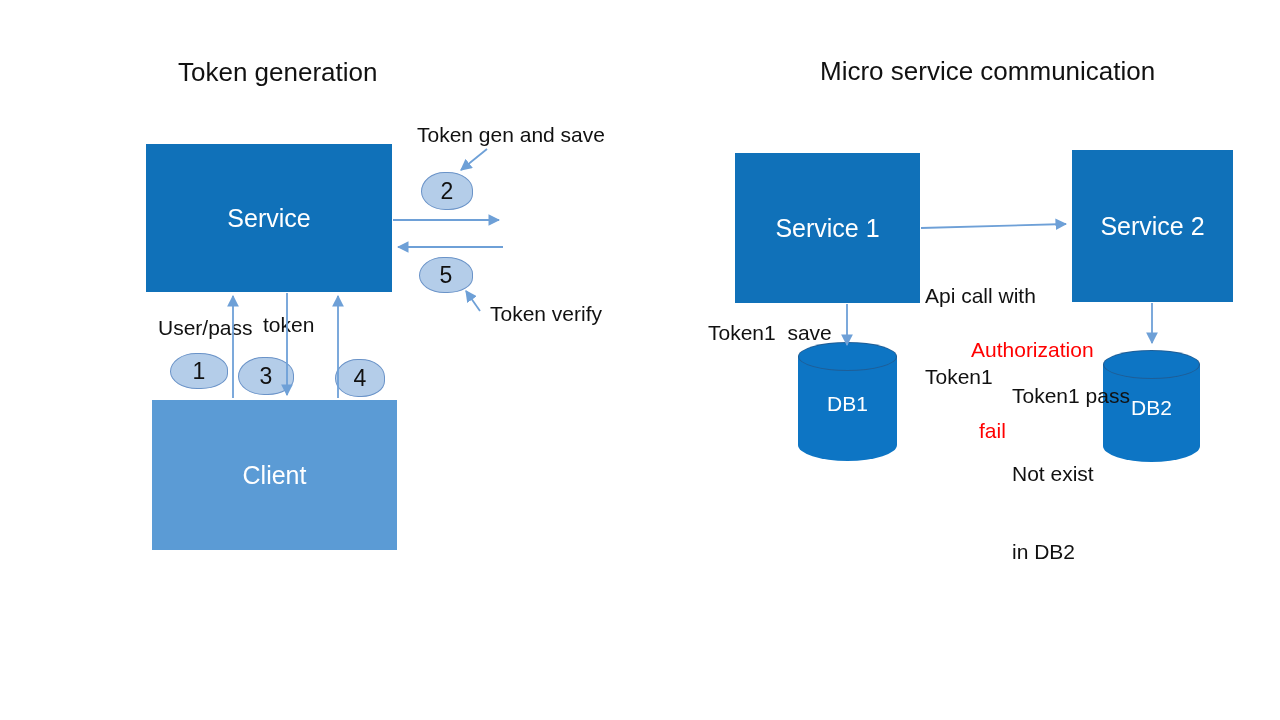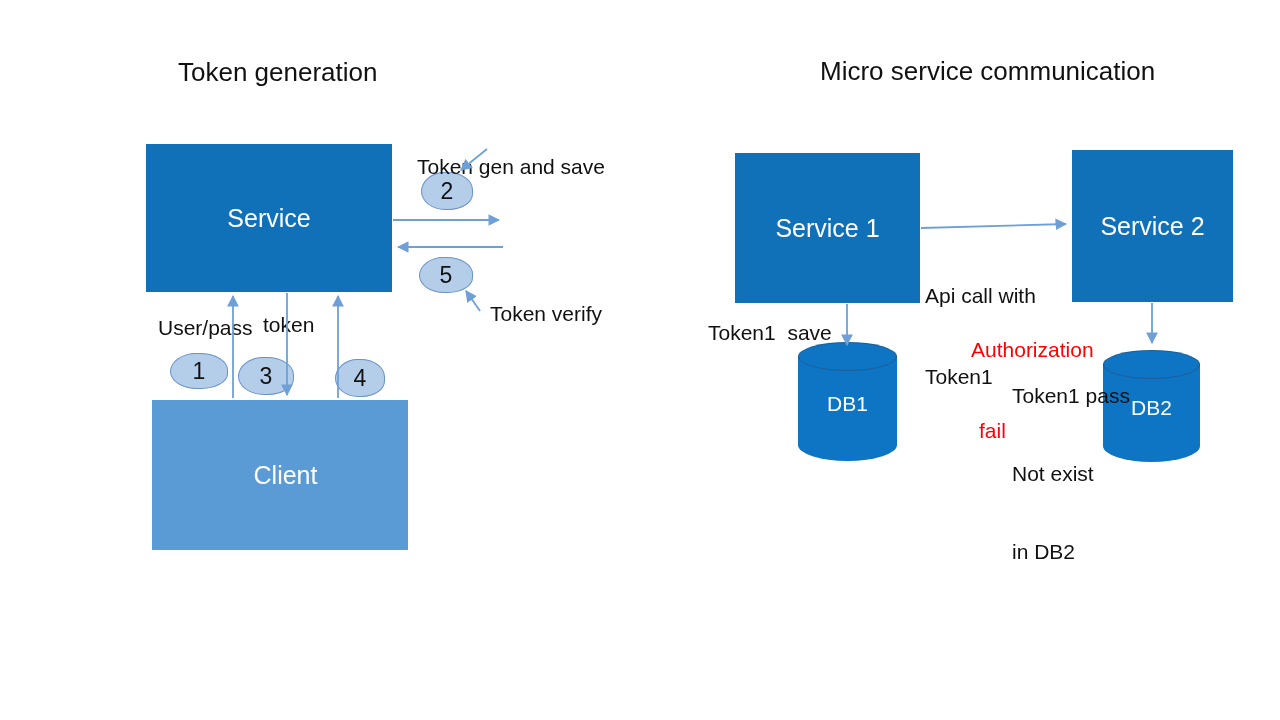--- a/index.html
+++ b/index.html
@@ -51,42 +51,42 @@
 
 <div id="slide">
 
   <div class="title" style="left:178px; top:57px;">Token generation</div>
   <div class="title" style="left:820px; top:56px;">Micro service communication</div>
 
   <div class="box dark" style="left:146px; top:144px; width:246px; height:148px;">
     <span>Service</span>
   </div>
 
-  <div class="box light" style="left:152px; top:400px; width:245px; height:150px;padding-left:11px;">
+  <div class="box light" style="left:152px; top:400px; width:245px; height:150px;">
     <span>Client</span>
   </div>
 
 
   <div class="oval" style="left:170px; top:353px; width:58px; height:36px;">
     <span>1</span>
   </div>
   <div class="oval" style="left:421px; top:172px; width:52px; height:38px;">
     <span>2</span>
   </div>
   <div class="oval" style="left:238px; top:357px; width:56px; height:38px;">
     <span>3</span>
   </div>
   <div class="oval" style="left:335px; top:359px; width:50px; height:38px;">
     <span>4</span>
   </div>
   <div class="oval" style="left:419px; top:257px; width:54px; height:36px;">
     <span>5</span>
   </div>
 
-  <div class="lbl" style="left:417px; top:121px;margin-top:32px;">Token gen and save</div>
+  <div class="lbl" style="left:417px; top:121px;">Token gen and save</div>
   <div class="lbl" style="left:490px; top:300px;">Token verify</div>
   <div class="lbl" style="left:158px; top:314px;">User/pass</div>
   <div class="lbl" style="left:263px; top:311px;">token</div>
 
   <div class="box dark" style="left:735px; top:153px; width:185px; height:150px;">
     <span>Service 1</span>
   </div>
   <div class="box dark" style="left:1072px; top:150px; width:161px; height:152px;">
     <span>Service 2</span>
   </div>

